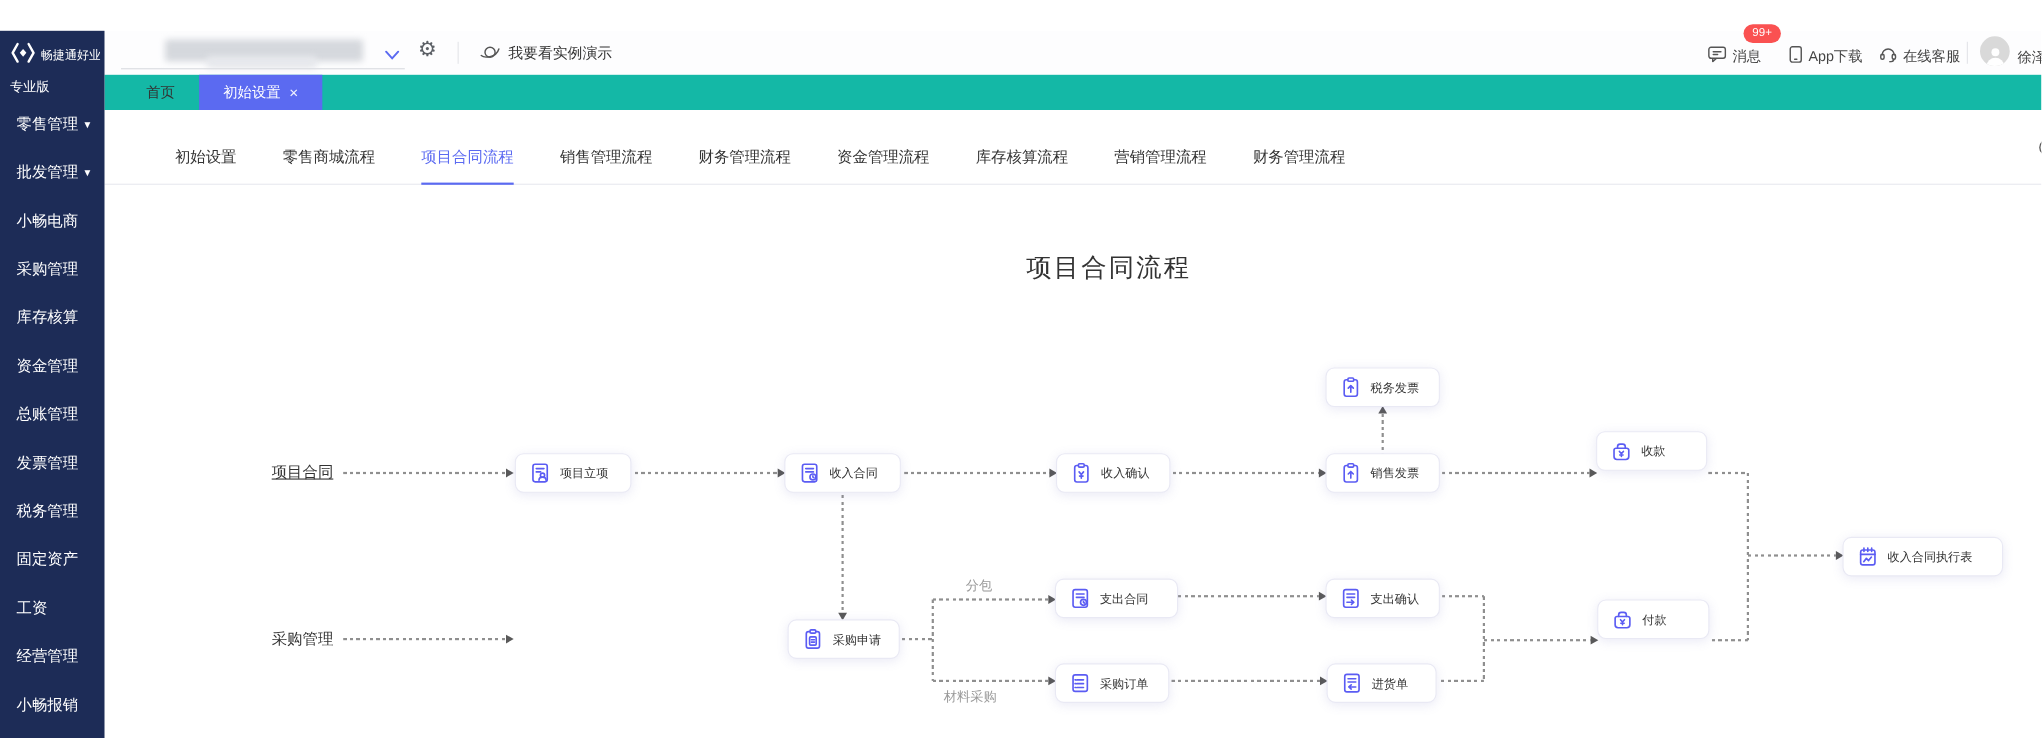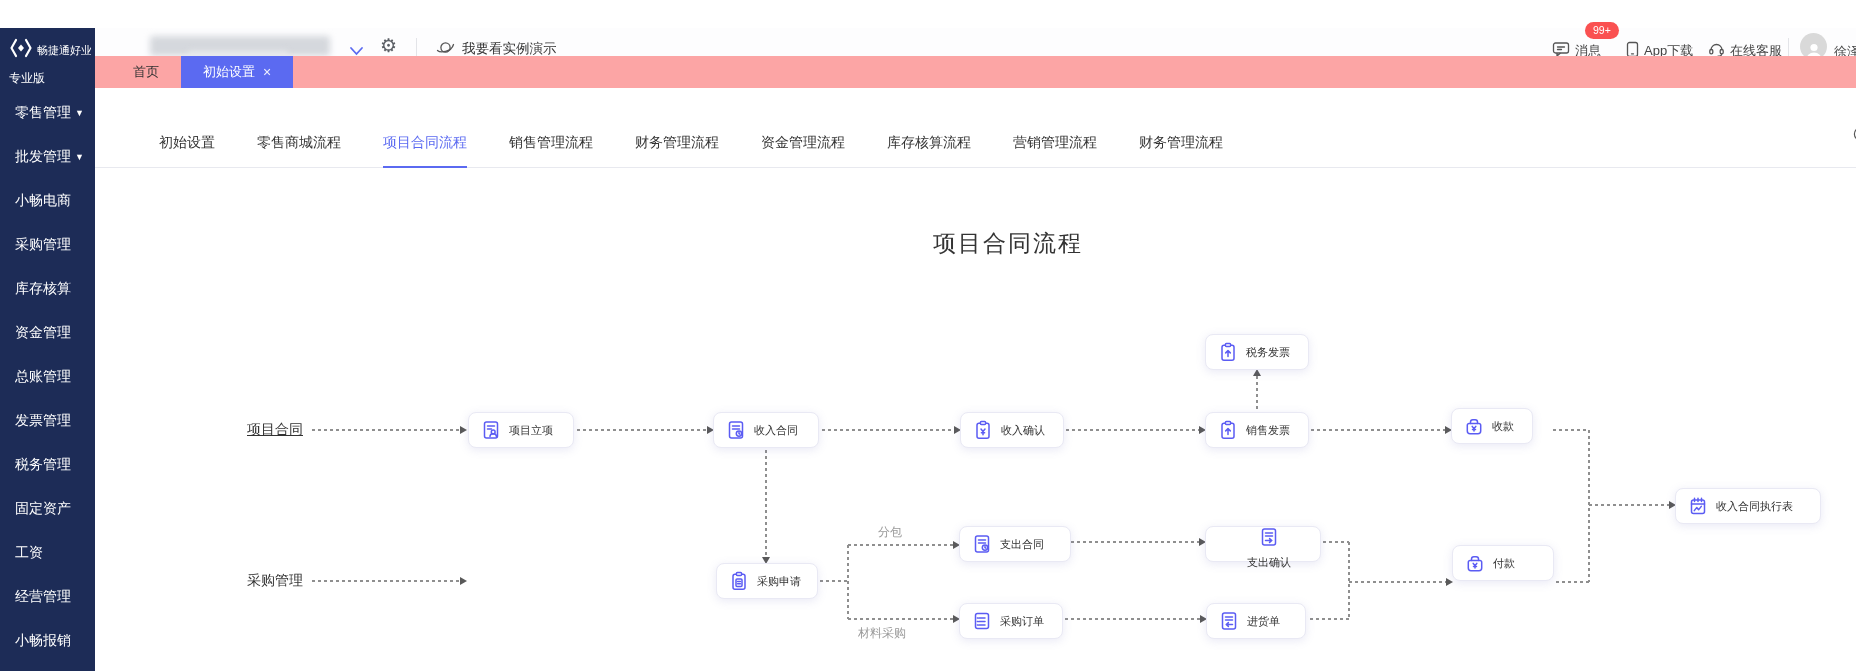--- a/index.html
+++ b/index.html
@@ -28,21 +28,21 @@
   .gear{position:absolute;left:380px;top:36px;font-size:19px;color:#5c6066;cursor:pointer;line-height:1;}
   .hdiv{position:absolute;width:1px;height:20px;background:#e3e4e8;}
   .demo{position:absolute;left:436px;top:40px;display:flex;align-items:center;gap:7px;font-size:13.5px;color:#333;cursor:pointer;}
   .hgroup{position:absolute;top:41px;display:flex;align-items:center;gap:5px;font-size:13px;color:#444;cursor:pointer;}
   .badge{position:absolute;left:1585px;top:22px;background:var(--badge);color:#fff;font-size:10.5px;
          padding:2px 8px;border-radius:9px;line-height:1.2;}
   .avatar{position:absolute;left:1800px;top:33px;width:27px;height:27px;border-radius:50%;background:#d9d9d9;
           display:flex;align-items:flex-end;justify-content:center;overflow:hidden;}
   .uname{position:absolute;left:1834px;top:43px;font-size:13px;color:#444;white-space:nowrap;}
   
-  .tabrow{position:absolute;left:95px;top:56px;right:0;height:32px;background:#fca5a5;display:flex;padding-left:16px;}
+  .tabrow{position:absolute;left:95px;top:68px;right:0;height:32px;background:#14b8a6;display:flex;padding-left:16px;}
   .wtab{height:32px;display:flex;align-items:center;gap:8px;padding:0 22px;font-size:13px;color:#333;cursor:pointer;}
   .wtab.active{background:var(--accent);color:#fff;}
   .closex{font-size:14px;line-height:1;opacity:.9;cursor:pointer;}
   
   .navtabs{position:absolute;left:95px;top:100px;right:0;height:68px;border-bottom:1px solid #e8e9ef;
            display:flex;align-items:flex-end;padding-left:64px;gap:42px;background:#fff;}
   .navtab{font-size:14px;color:#333;padding-bottom:15px;cursor:pointer;white-space:nowrap;}
   .navtab.active{color:var(--accent);border-bottom:2px solid var(--accent);margin-bottom:-1px;padding-bottom:14px;}
   .utils{position:absolute;left:1758px;top:0;height:68px;display:flex;align-items:center;gap:7px;
          font-size:13px;color:#555;white-space:nowrap;}
@@ -243,21 +243,21 @@
       <div class="fnode" style="left: 1205px; top: 334px; width: 104px;">
         <span class="nicon">
           <svg width="20" height="20" viewBox="0 0 20 20" fill="none" stroke="#5b5cf3" stroke-width="1.5" stroke-linecap="round" stroke-linejoin="round">
             <rect x="4" y="3.2" width="12" height="15" rx="2"></rect>
             <rect x="7.4" y="1.6" width="5.2" height="3" rx="1" fill="#fff"></rect>
             <path d="M10 14.6V8.8 M7.7 10.9L10 8.6l2.3 2.3"></path>
           </svg>
         </span>
         <span class="nlbl">税务发票</span>
       </div>
-      <div class="fnode" style="left: 1451px; top: 408px; width: 82px;">
+      <div class="fnode" style="left: 1451px; top: 392px; width: 101px;">
         <span class="nicon">
           <svg width="20" height="20" viewBox="0 0 20 20" fill="none" stroke="#5b5cf3" stroke-width="1.5" stroke-linecap="round" stroke-linejoin="round">
             <path d="M6.5 7.5V6a2.3 2.3 0 0 1 2.3-2.3h2.4A2.3 2.3 0 0 1 13.5 6v1.5"></path>
             <path d="M5 7.5h10A1.7 1.7 0 0 1 16.7 9.2V15a2.7 2.7 0 0 1-2.7 2.7H6A2.7 2.7 0 0 1 3.3 15V9.2A1.7 1.7 0 0 1 5 7.5z"></path>
             <path d="M8.2 10.4l1.8 2 1.8-2 M10 12.4v2.6 M8.5 13.6h3"></path>
           </svg>
         </span>
         <span class="nlbl">收款</span>
       </div>
       <div class="fnode" style="left: 716px; top: 563px; width: 102px;">
@@ -275,21 +275,21 @@
         <span class="nicon">
           <svg width="20" height="20" viewBox="0 0 20 20" fill="none" stroke="#5b5cf3" stroke-width="1.5" stroke-linecap="round" stroke-linejoin="round">
             <rect x="3.5" y="2" width="13" height="16" rx="2"></rect>
             <path d="M6.5 6h7 M6.5 9h7"></path>
             <circle cx="13" cy="13.6" r="2.7" fill="#fff"></circle>
             <path d="M13 12.6v1.1l.9.5"></path>
           </svg>
         </span>
         <span class="nlbl">支出合同</span>
       </div>
-      <div class="fnode" style="left: 1205px; top: 526px; width: 116px; flex-direction: column;">
+      <div class="fnode" style="left: 1205px; top: 526px; width: 104px;">
         <span class="nicon">
           <svg width="20" height="20" viewBox="0 0 20 20" fill="none" stroke="#5b5cf3" stroke-width="1.5" stroke-linecap="round" stroke-linejoin="round">
             <rect x="3.5" y="2" width="13" height="16" rx="2"></rect>
             <path d="M6.5 6h7 M6.5 9h7"></path>
             <path d="M6.5 13.5h6 M10.6 11.6l2.2 1.9-2.2 1.9"></path>
           </svg>
         </span>
         <span class="nlbl">支出确认</span>
       </div>
       <div class="fnode" style="left: 959px; top: 603px; width: 104px;">

